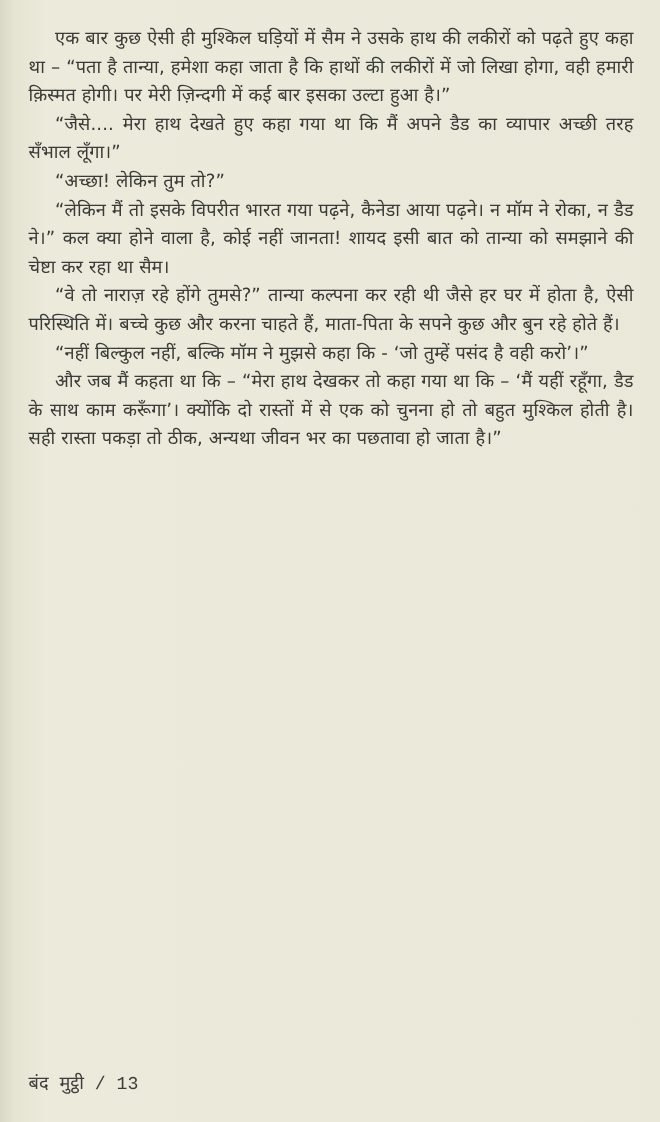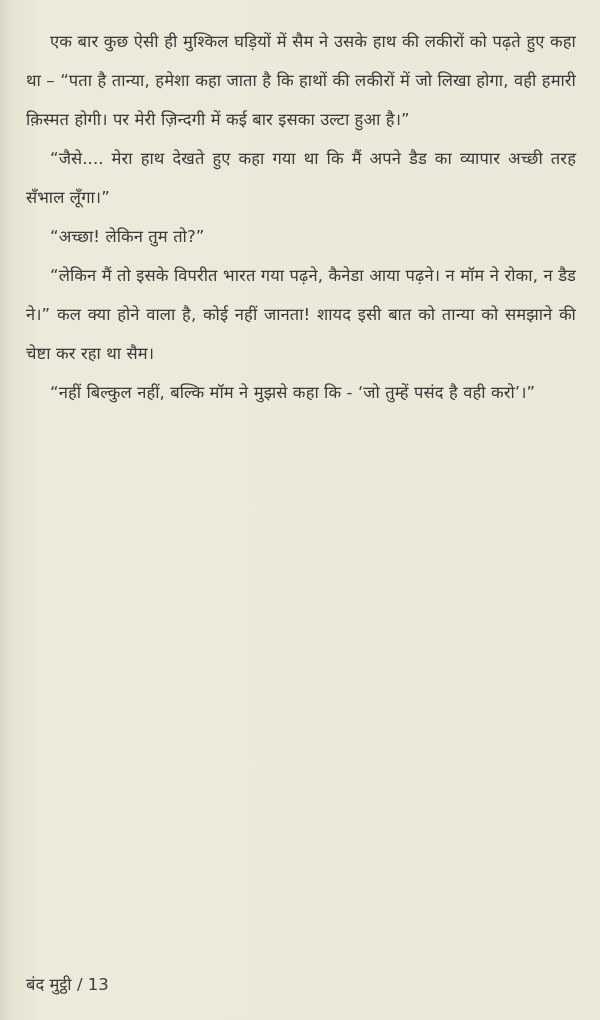--- a/index.html
+++ b/index.html
@@ -10,33 +10,35 @@
     color: #3a3a38;
   }
   .page {
     position: relative; width: 600px; height: 1020px;
     background: linear-gradient(90deg, #d9d8c6 0px, #e6e5d3 14px, #ebeadb 40px, #eae9d9 100%);
   }
   .body-text {
     position: absolute; left: 26px; top: 22px; width: 550px;
   }
   .para {
-    font-size: 16.5px; line-height: 39px; margin: 0;
+    font-size: 16.5px; line-height: 26px; margin: 0;
     text-align: justify; text-indent: 24px; letter-spacing: 0.1px;
   }
   .footer {
     position: absolute; left: 26px; top: 972px;
-    font-size: 16.5px; color: #3d3d3b;
+    font-size: 16.5px; color: #3d3d3b; font-family: Liberation Mono, monospace;
   }
 </style>
 </head>
 <body>
 
 <div class="page">
   <div class="body-text">
     <p class="para">एक बार कुछ ऐसी ही मुश्किल घड़ियों में सैम ने उसके हाथ की लकीरों को पढ़ते हुए कहा था – “पता है तान्या, हमेशा कहा जाता है कि हाथों की लकीरों में जो लिखा होगा, वही हमारी क़िस्मत होगी। पर मेरी ज़िन्दगी में कई बार इसका उल्टा हुआ है।”</p>
     <p class="para">“जैसे.... मेरा हाथ देखते हुए कहा गया था कि मैं अपने डैड का व्यापार अच्छी तरह सँभाल लूँगा।”</p>
     <p class="para">“अच्छा! लेकिन तुम तो?”</p>
     <p class="para">“लेकिन मैं तो इसके विपरीत भारत गया पढ़ने, कैनेडा आया पढ़ने। न मॉम ने रोका, न डैड ने।” कल क्या होने वाला है, कोई नहीं जानता! शायद इसी बात को तान्या को समझाने की चेष्टा कर रहा था सैम।</p>
+    <p class="para">“वे तो नाराज़ रहे होंगे तुमसे?” तान्या कल्पना कर रही थी जैसे हर घर में होता है, ऐसी परिस्थिति में। बच्चे कुछ और करना चाहते हैं, माता-पिता के सपने कुछ और बुन रहे होते हैं।</p>
     <p class="para">“नहीं बिल्कुल नहीं, बल्कि मॉम ने मुझसे कहा कि - ‘जो तुम्हें पसंद है वही करो’।”</p>
+    <p class="para">और जब मैं कहता था कि – “मेरा हाथ देखकर तो कहा गया था कि – ‘मैं यहीं रहूँगा, डैड के साथ काम करूँगा’। क्योंकि दो रास्तों में से एक को चुनना हो तो बहुत मुश्किल होती है। सही रास्ता पकड़ा तो ठीक, अन्यथा जीवन भर का पछतावा हो जाता है।”</p>
   </div>
   <div class="footer">बंद मुट्ठी / 13</div>
 </div>
 
 </body></html>

